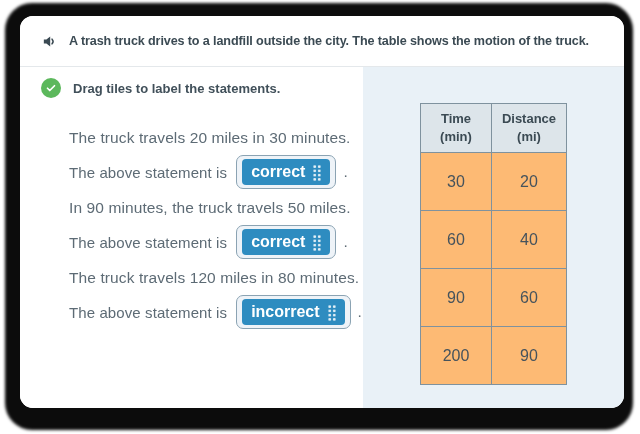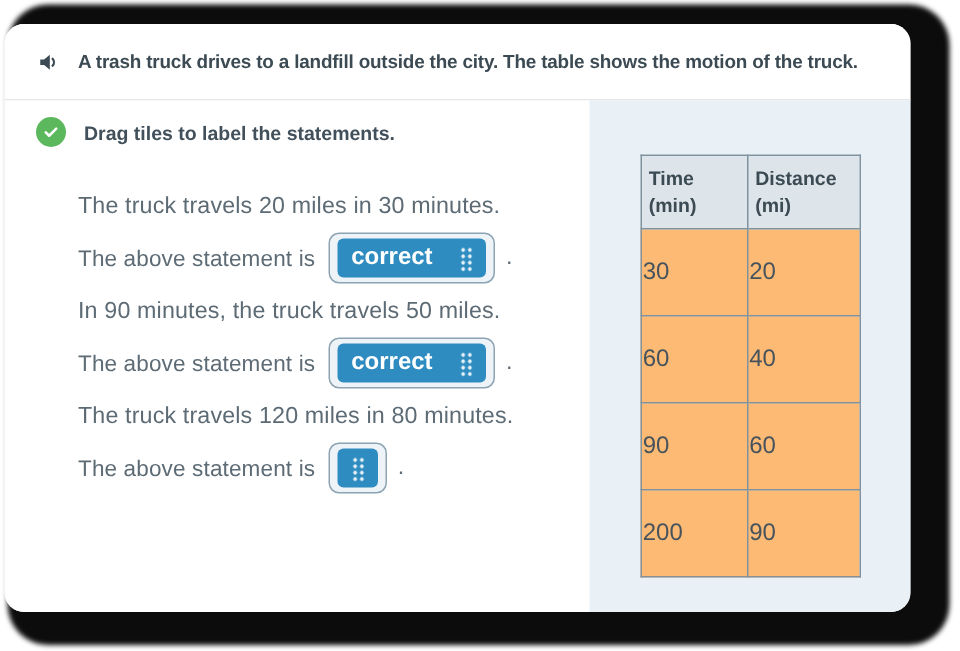--- a/index.html
+++ b/index.html
@@ -7,36 +7,36 @@
     width:640px; height:434px; position:relative; overflow:hidden;
     background:#ffffff;
     font-family:"Liberation Sans", sans-serif;
   }
   
   .frame {
     position:absolute; left:5px; top:3px; right:7px; bottom:4px;
     background:#0c0c0c; border-radius:27px; filter:blur(1.7px);
   }
   .card {
-    position:absolute; left:3px; top:16px; width:604px; height:392px;
+    position:absolute; left:20px; top:16px; width:604px; height:392px;
     background:#ffffff; border-radius:13px; overflow:hidden;
   }
   
   .header {
     height:50px; display:flex; align-items:center; gap:11px;
     padding:0 8px 0 21px; border-bottom:1px solid #e4e8eb; background:#fff;
   }
   .audio-btn { border:none; background:transparent; padding:0; cursor:pointer; display:flex; align-items:center; }
   .header-text {
     font-size:12.6px; font-weight:bold; color:#3b4a53;
     letter-spacing:-0.12px; white-space:nowrap;
   }
   
   .main { display:flex; height:341px; }
-  .left-pane { width:390px; background:#fff; }
+  .left-pane { width:343px; background:#fff; }
   .right-pane { flex:1; background:#e9f1f7; }
   
   .instruction { display:flex; align-items:center; gap:12px; margin:11px 0 0 21px; }
   .check-circle {
     width:20px; height:20px; border-radius:50%; background:#5cb85c;
     display:flex; align-items:center; justify-content:center; flex:0 0 auto;
   }
   .instruction-text { font-size:13px; font-weight:bold; color:#41505a; }
   
   .statements { margin:29px 0 0 49px; }
@@ -45,33 +45,33 @@
   }
   .answer-row { display:flex; align-items:center; height:34px; margin-bottom:8px; }
   .answer-prefix { font-size:15px; color:#5d6b75; letter-spacing:0.1px; }
   .drop-zone {
     margin-left:9px; background:#eef3f8; border:1px solid #8ba3b3;
     border-radius:7px; padding:3px 5px; display:inline-flex; align-items:center;
     cursor:pointer;
   }
   .tile {
     background:#2e8cc0; border-radius:4px; height:26px; padding:0 9px;
-    display:inline-flex; align-items:center; gap:18px; color:#ffffff;
+    display:inline-flex; align-items:center; gap:7px; color:#ffffff;
     font-size:16px; font-weight:bold; cursor:grab; border:none;
     font-family:"Liberation Sans", sans-serif;
   }
   .drag-dots {
     width:9px; height:17px; flex:0 0 auto;
     background-image:radial-gradient(circle, rgba(255,255,255,0.88) 1.15px, transparent 1.45px);
     background-size:4.5px 4.25px; background-position:0.5px 0.5px;
   }
   .answer-suffix { font-size:15.5px; color:#5d6b75; margin-left:7px; }
   
   .data-table { border-collapse:collapse; margin:36px auto 0; background:#ffffff; }
-  .data-table th, .data-table td { border:1px solid #7f929e; text-align:left; }
+  .data-table th, .data-table td { border:1px solid #7f929e; text-align:center; }
   .data-table th {
     background:#dde5ea; width:60px; height:48px; padding:0 5px;
     font-size:13px; font-weight:bold; color:#3b4a53; line-height:1.4;
   }
   .data-table th.col-distance { width:64px; }
   .data-table td { height:55px; font-size:16px; color:#46535c; background:#fdba74; }
 </style>
 </head>
 <body>
 
@@ -133,20 +133,21 @@
             <span class="answer-suffix">.</span>
           </div>
         </div>
 
         <div>
           <div class="stmt-text">The truck travels 120 miles in 80 minutes.</div>
           <div class="answer-row">
             <span class="answer-prefix">The above statement is</span>
             <span class="drop-zone">
               <button class="tile">
+                <span>incorrect</span>
                 <span class="drag-dots"></span>
               </button>
             </span>
             <span class="answer-suffix">.</span>
           </div>
         </div>
 
       </div>
     </div>
 

